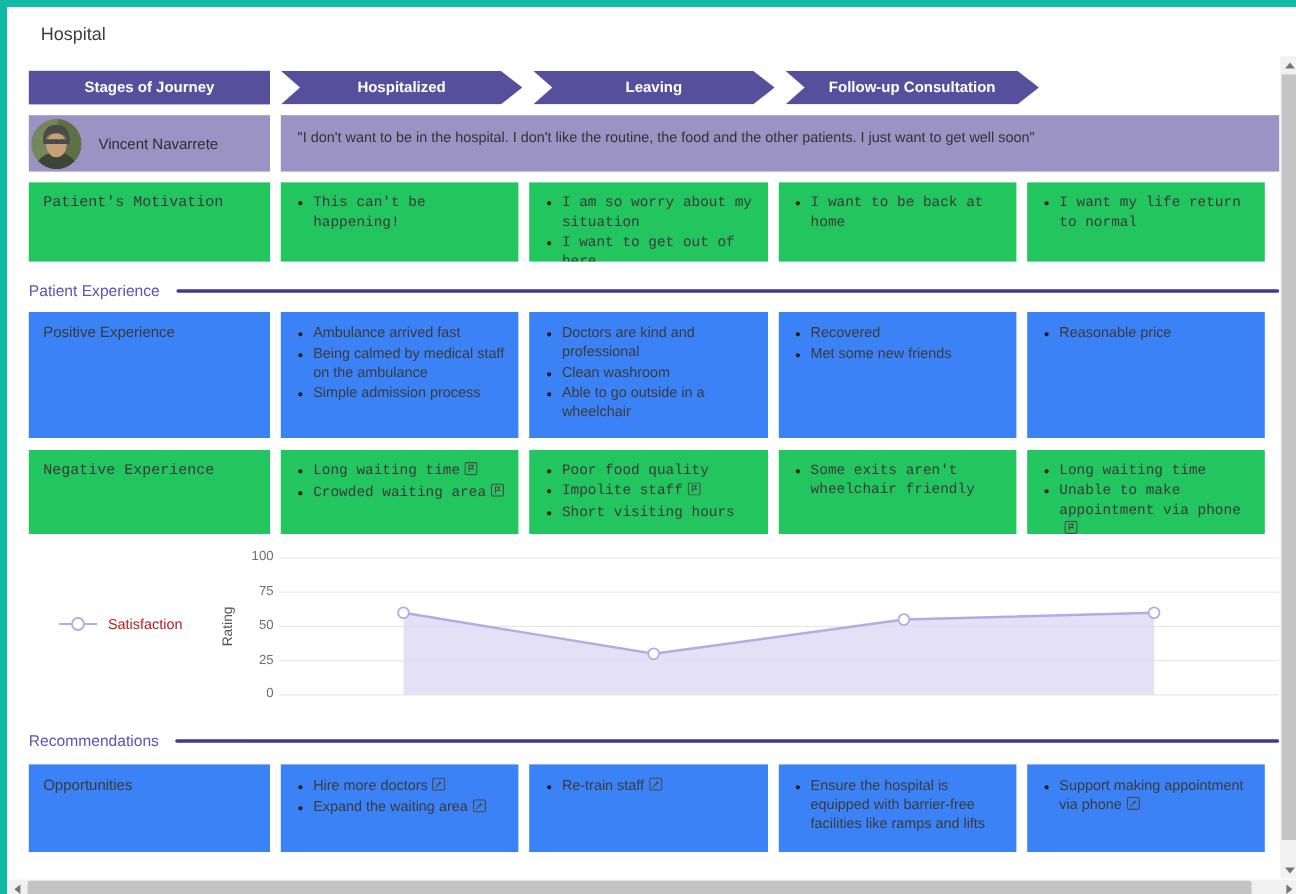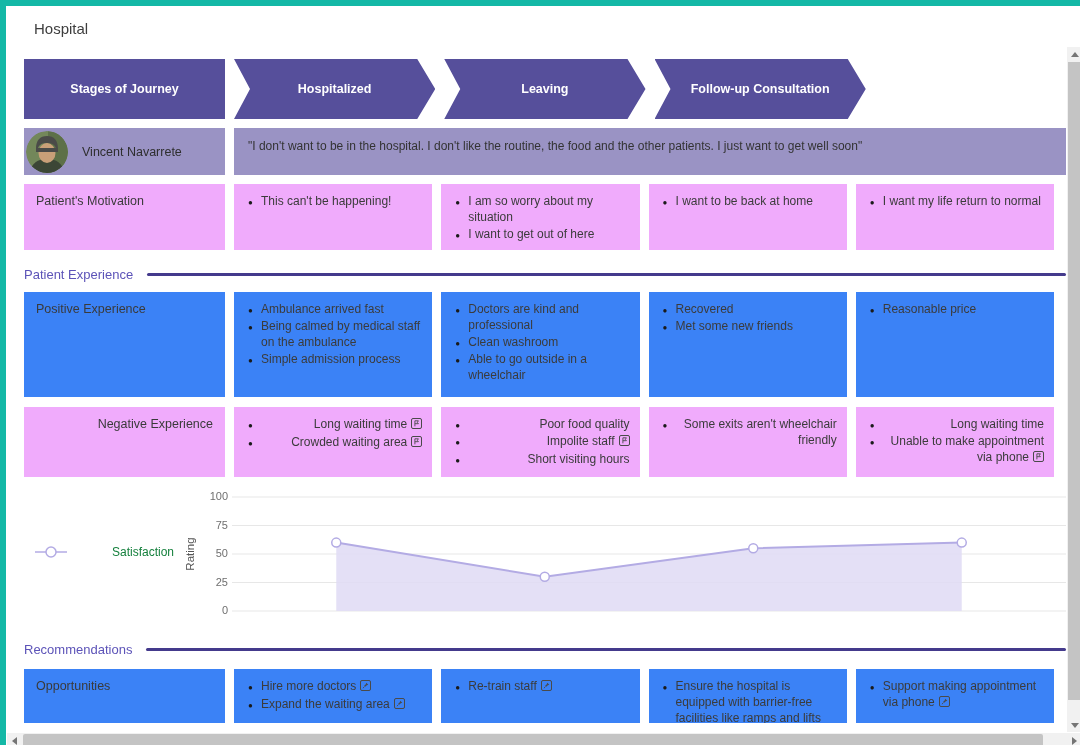--- a/index.html
+++ b/index.html
@@ -1,56 +1,56 @@
 <!DOCTYPE html>
 <html><head>
 <meta charset="utf-8">
 <style>
   html,body{margin:0;padding:0;background:#fff;font-family:"Liberation Sans",sans-serif;}
   .window{position:relative;width:1078px;height:743px;border:6px solid #14b8a6;background:#fff;overflow:hidden;}
   .content{position:relative;padding:0 30px 0 18px;}
   .page-title{padding:14px 0 10px 10px;font-size:15px;color:#3e3e3e;}
 
   .row{display:grid;grid-template-columns:201px 1fr 1fr 1fr 1fr;column-gap:9px;}
-  .row-header{margin-top:12px;height:60px;margin-right:-12px;}
+  .row-header{margin-top:12px;height:28px;margin-right:-12px;}
   .row-persona{margin-top:9px;height:47px;margin-right:-12px;border-radius:21px;}
   .row-motivation{margin-top:9px;height:66px;}
   .row-positive{height:105px;}
-  .row-negative{margin-top:10px;height:70px;text-align:right;}
-  .row-opportunities{margin-top:10px;height:54px;border-radius:20px;}
+  .row-negative{margin-top:10px;height:70px;}
+  .row-opportunities{margin-top:10px;height:73px;border-radius:20px;}
 
   .hdr-cell{background:#564f9b;color:#fff;font-size:12.5px;font-weight:bold;
     display:flex;align-items:center;justify-content:center;}
   .stage-arrow{clip-path:polygon(0 0,calc(100% - 18px) 0,100% 50%,calc(100% - 18px) 100%,0 100%,16px 50%);}
   .stage-first{clip-path:polygon(0 0,calc(100% - 18px) 0,100% 50%,calc(100% - 18px) 100%,0 100%);}
   .stage-last{margin-right:-10px;}
 
   .persona-cell{background:#9a93c4;display:flex;align-items:center;overflow:hidden;}
   .persona-name{font-size:12.5px;color:#2e2e2e;margin-left:14px;}
   .avatar{width:42px;height:42px;border-radius:50%;flex:0 0 42px;margin-left:2px;overflow:hidden;}
   .quote-cell{grid-column:2/-1;background:#9a93c4;font-size:12px;color:#333;
     padding:11px 14px 0 14px;overflow:hidden;}
 
   .cell{overflow:hidden;}
-  .cell-light{background:#f0abfc;}
+  .cell-light{background:#22c55e;font-family:Liberation Mono, monospace;}
   .cell-medium{background:#3b82f6;}
   .label-cell{font-size:12.5px;color:#3a3a3a;padding:10px 12px;}
 
   ul.bullets{margin:0;padding:9px 10px 6px 14px;list-style:none;}
   ul.bullets li{position:relative;padding-left:13px;font-size:12px;line-height:16px;color:#3b3b3b;margin-bottom:1px;}
   ul.bullets li::before{content:"●";position:absolute;left:0;top:2px;font-size:8px;color:#1a1a1a;}
   .note-icon{display:inline-block;margin-left:4px;vertical-align:-1px;cursor:pointer;}
 
   .section-row{display:flex;align-items:center;margin-top:14px;margin-bottom:8px;height:20px;}
   .section-row.recs{margin-top:16px;}
   .section-title{font-size:13px;color:#5c53b8;white-space:nowrap;}
   .section-line{flex:1;height:3px;background:#443a8c;border-radius:2px;margin-left:14px;margin-right:-12px;}
 
   .chart-row{position:relative;height:138px;margin-top:8px;margin-right:-12px;}
-  .chart-legend{position:absolute;left:10px;top:60px;display:flex;align-items:center;font-size:12px;color:#15803d;gap:36px;}
+  .chart-legend{position:absolute;left:24px;top:60px;display:flex;align-items:center;font-size:12px;color:#b91c1c;}
   .chart-legend svg{margin-right:8px;}
   .y-axis-label{position:absolute;left:160px;top:50%;transform:translateY(-50%) rotate(180deg);
     writing-mode:vertical-rl;font-size:11.5px;color:#555;}
   .chart-ticks{position:absolute;left:178px;width:26px;top:7px;bottom:7px;}
   .chart-ticks span{position:absolute;right:0;width:26px;text-align:right;font-size:11px;color:#6f6f6f;}
   .chart-plot{position:absolute;left:208px;right:0;top:7px;bottom:7px;}
   .chart-plot svg{width:100%;height:100%;display:block;}
 
   .vscroll{position:absolute;top:41px;right:1px;bottom:17px;width:16px;background:#f1f1f1;z-index:6;}
   .vscroll .thumb{position:absolute;top:15px;left:1px;right:1px;bottom:32px;background:#c4c4c4;}

